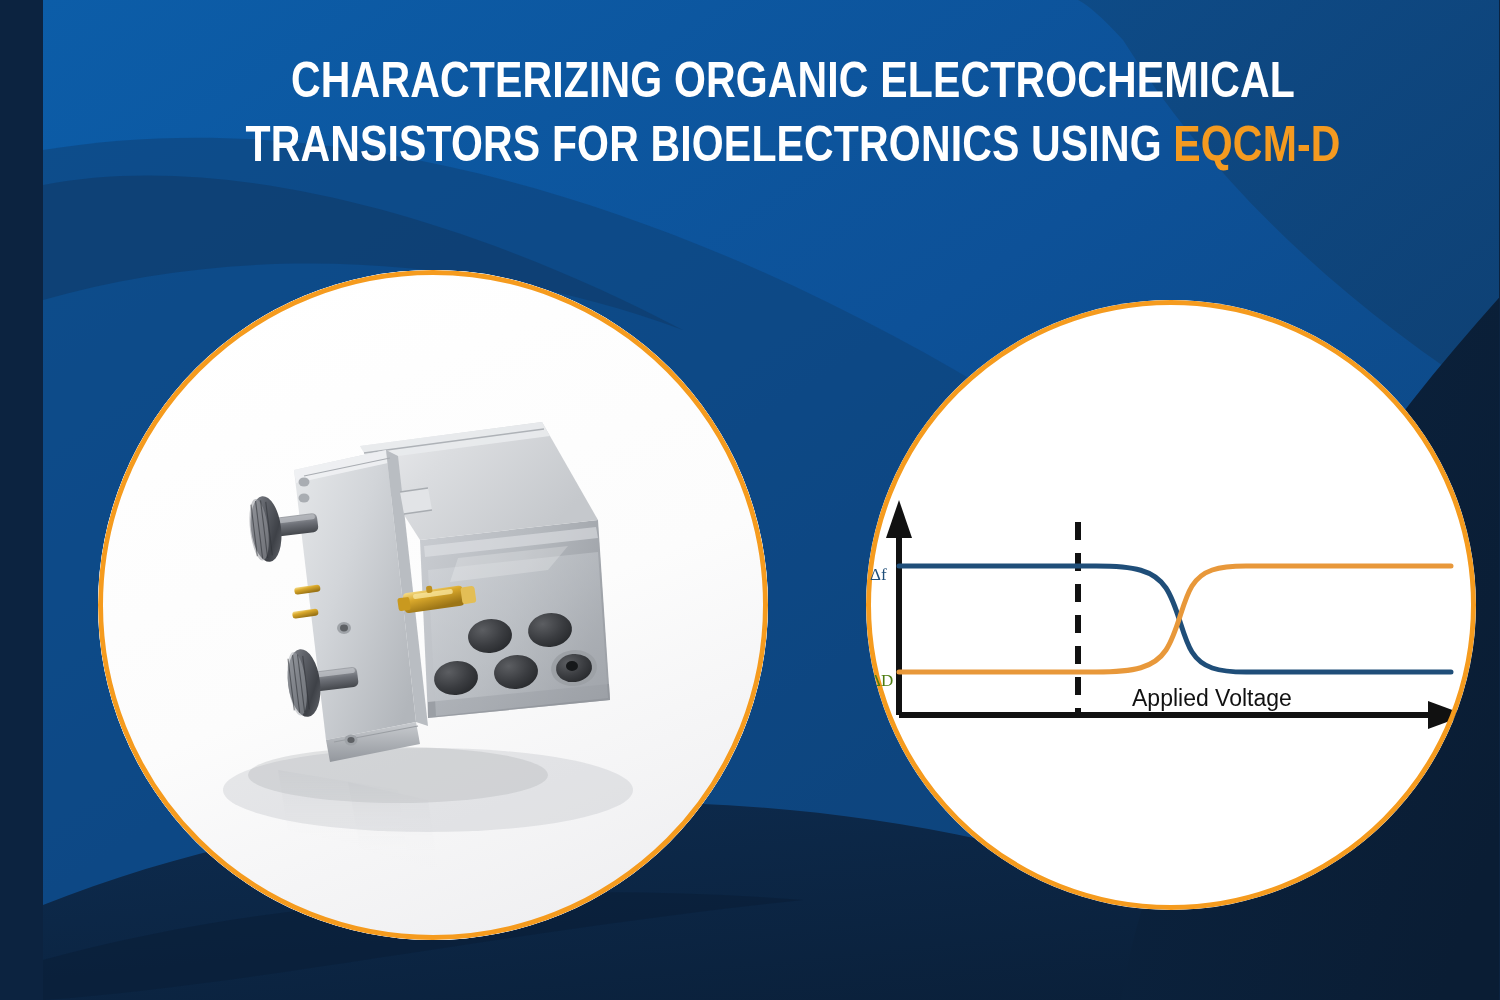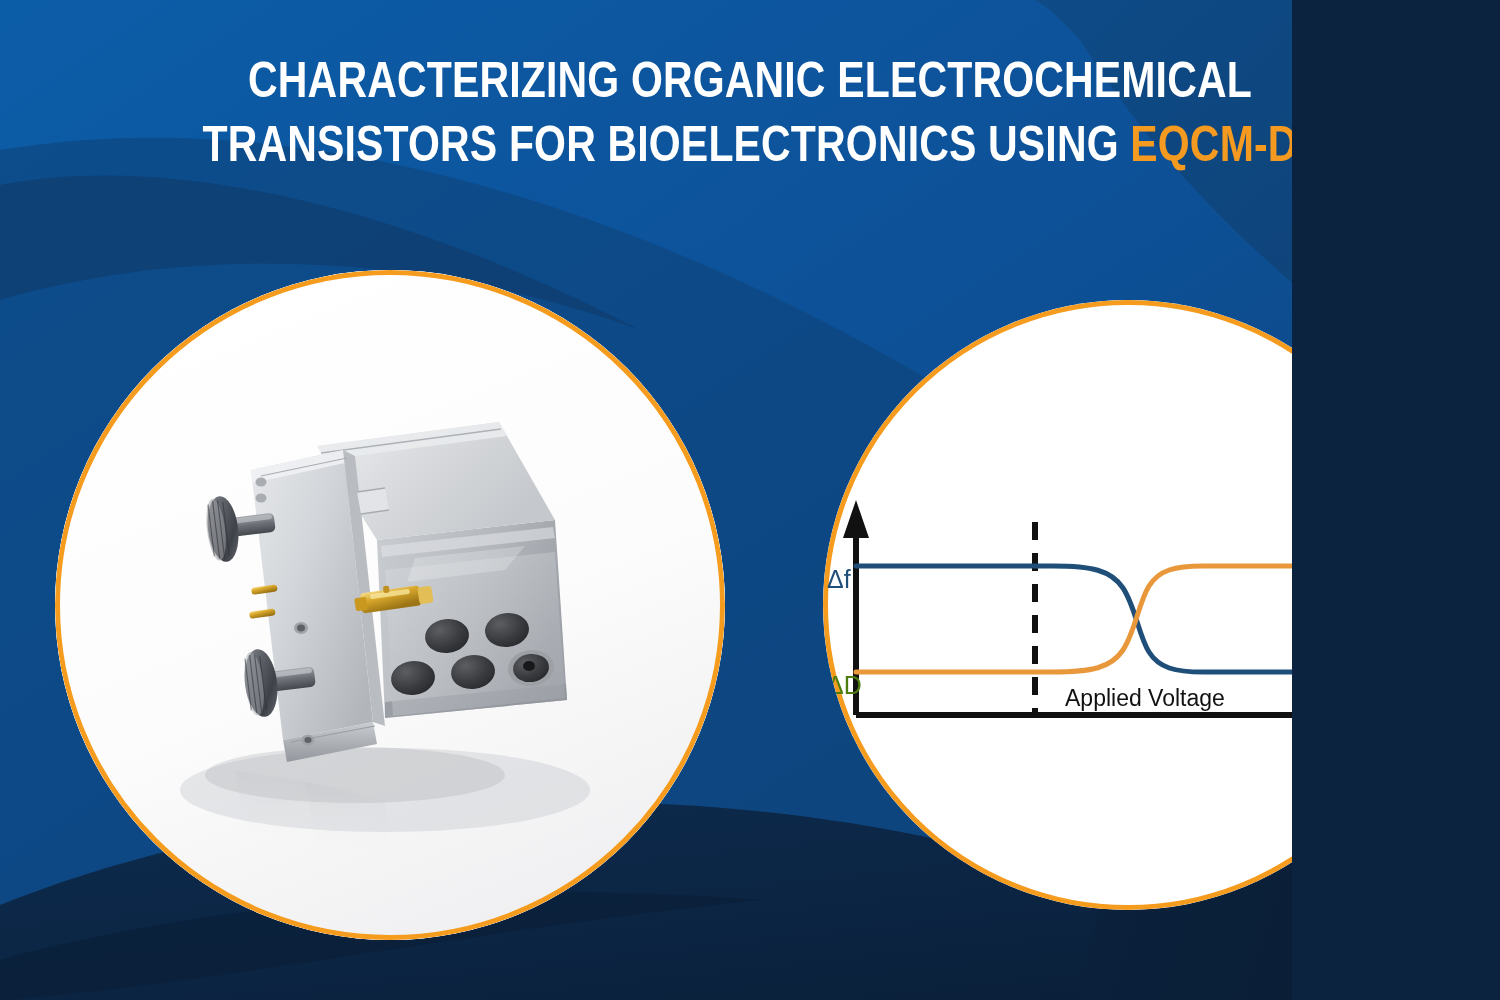--- a/index.html
+++ b/index.html
@@ -2,22 +2,23 @@
 <html><head>
 <meta charset="utf-8">
 <title>EQCM-D Banner</title>
 <style>
   * { margin:0; padding:0; box-sizing:border-box; }
   html,body { width:1500px; height:1000px; overflow:hidden; background:#0C2340; }
   body { font-family:"Liberation Sans", sans-serif; }
 
   #stage {
     position:relative;
-    width:1292px; height:1000px;
+    width:1456px; height:1000px;
     overflow:hidden;
+    margin-left:43px;
   }
 
   
   #bg { position:absolute; inset:0; width:1500px; height:1000px; }
 
   
   #title-block{
     position:absolute;
     left:0; top:48px;
     width:1500px;
@@ -55,22 +56,22 @@
     pointer-events:none;
   }
   #circle-left{ left:55px; top:270px; width:670px; height:670px; }
   #circle-right{ left:823px; top:300px; width:610px; height:610px; }
 
   .circle-svg{ position:absolute; inset:0; width:100%; height:100%; display:block; }
 
   
   .axis-tag{
     position:absolute;
-    font-family:Liberation Sans, sans-serif;
-    font-size:25px;
+    font-family:Liberation Serif, serif;
+    font-size:17px;
     font-style:normal;
     white-space:nowrap;
     z-index:3;
   }
   #tag-df{ color:#1F4E79; left:-4px; top:-18px; }
   #tag-dd{ color:#4d7c0f; left:-6px; top:-18px; }
 
   #xaxis-label{
     position:absolute;
     font-family:"Liberation Sans", sans-serif;
@@ -309,16 +310,16 @@
                C336,270 352,266 380,266 L585,266" stroke="#E8983A" stroke-width="5" fill="none" stroke-linecap="round" stroke-linejoin="round"></path>
     </svg>
 
     <div class="axis-tag" id="tag-df" style="left:4px; top:265px;">
       <span>Δf</span>
     </div>
     <div class="axis-tag" id="tag-dd" style="left:4px; top:371px;">
       <span>ΔD</span>
     </div>
 
-    <div id="xaxis-label" style="left:242px; top:385px;">Applied Voltage</div>
+    <div id="xaxis-label" style="left:266px; top:385px;">Applied Voltage</div>
   </div>
 
 </div>
 
 </body></html>

